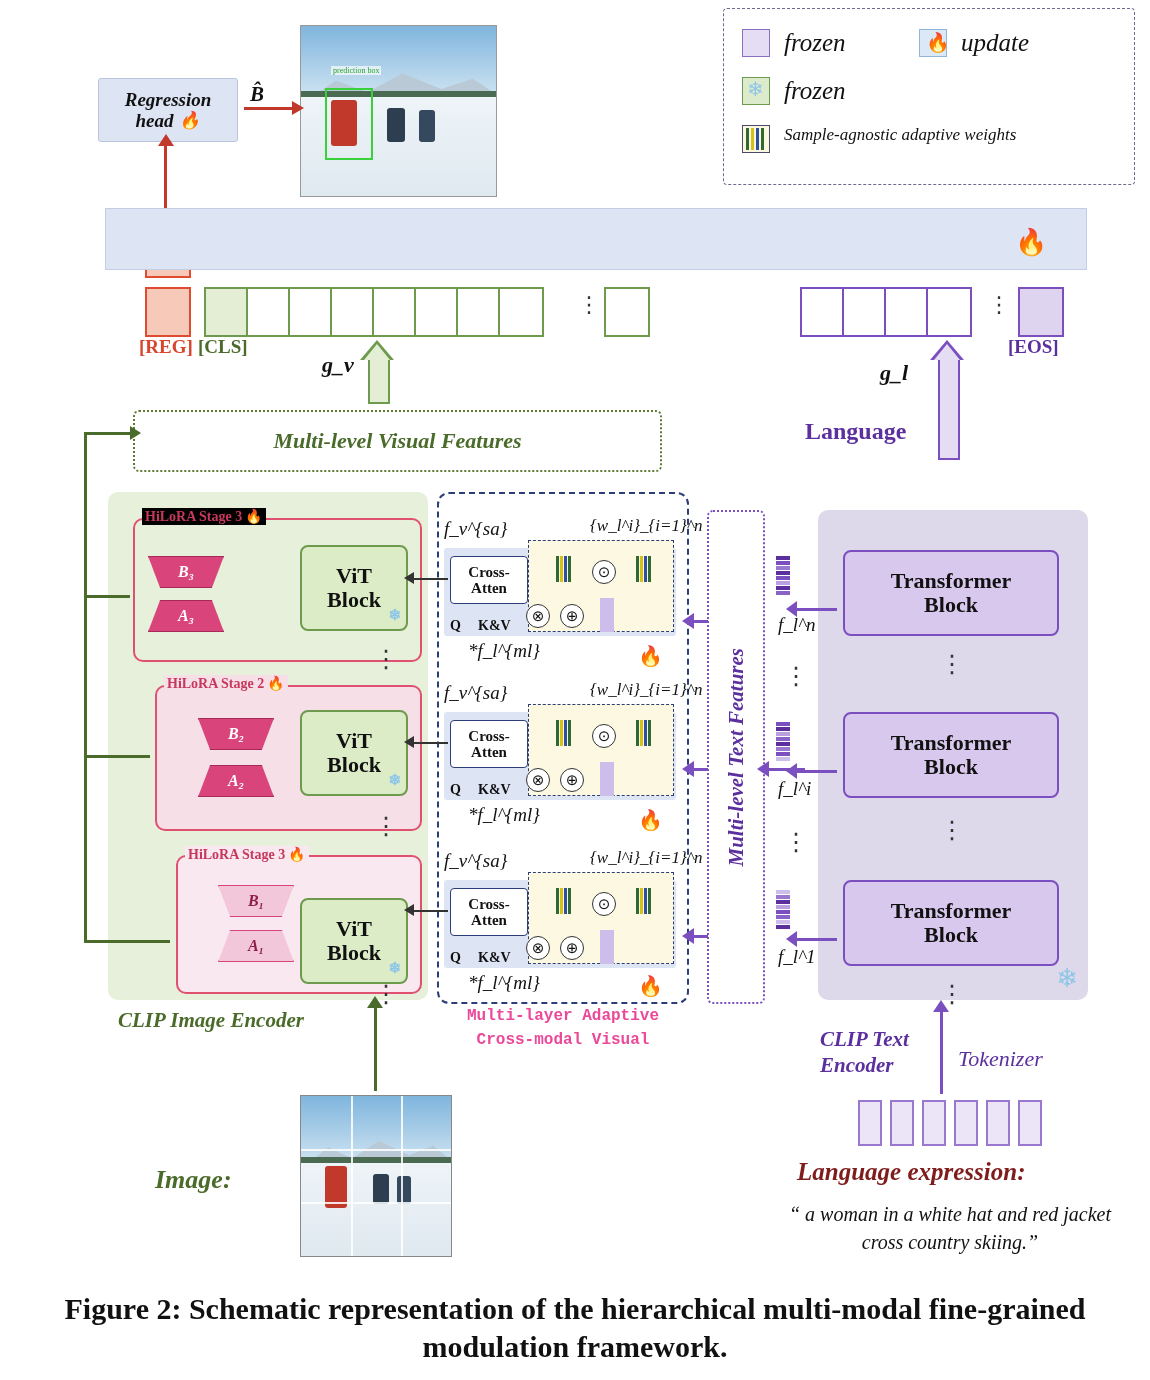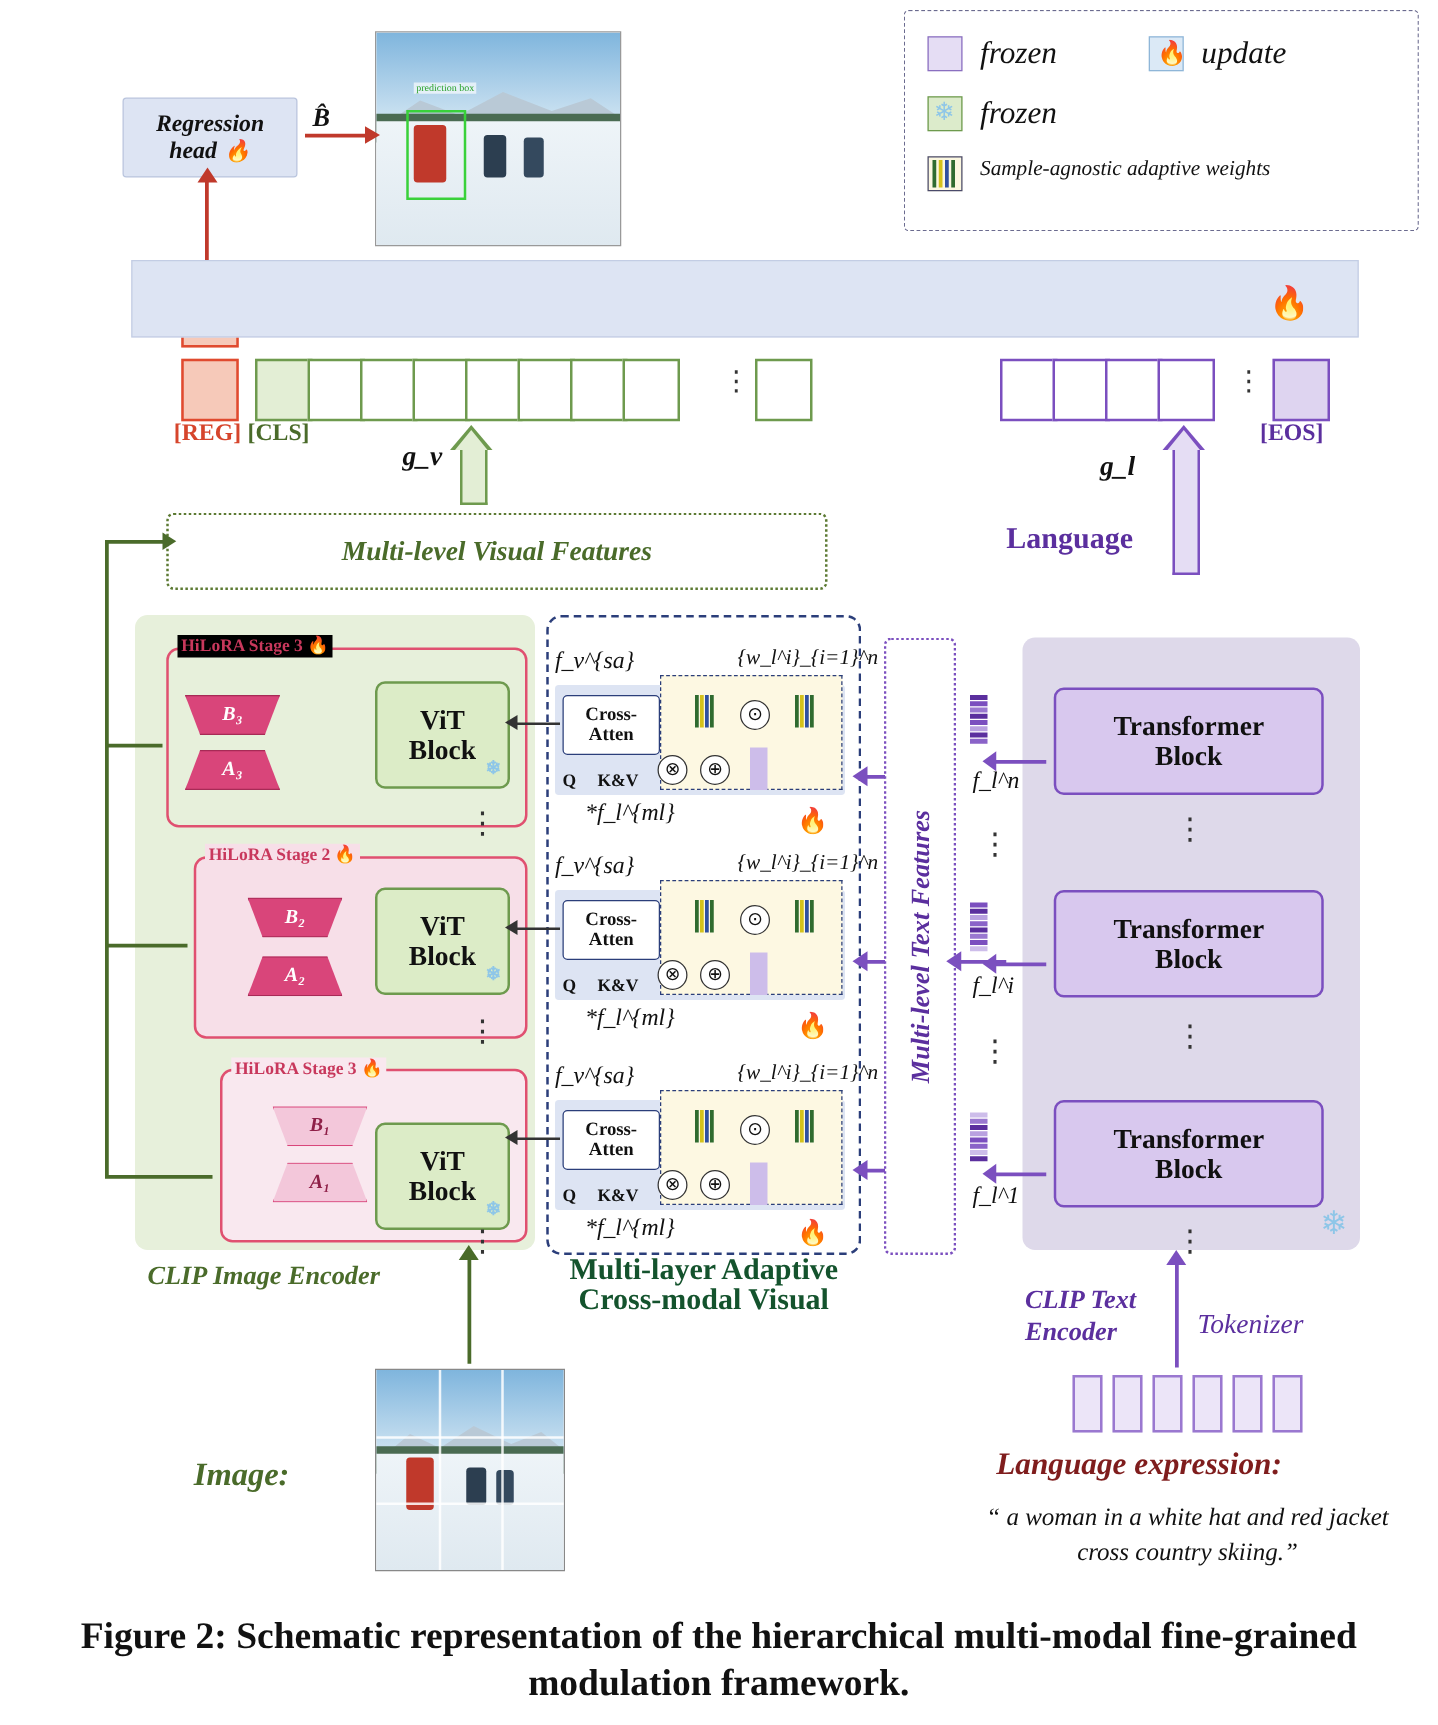--- a/index.html
+++ b/index.html
@@ -425,21 +425,21 @@
 <div class="arrowline purple" style="left:793px;top:938px;width:44px;height:3px;"></div>
 <div class="tri" style="left:786px;top:931px;border-top:8px solid transparent;border-bottom:8px solid transparent;border-right:11px solid #7b4fbf;"></div>
 
 <div class="mathlbl" style="left:778px;top:614px;">f_l^n</div>
 <div class="mathlbl" style="left:778px;top:778px;">f_l^i</div>
 <div class="mathlbl" style="left:778px;top:946px;">f_l^1</div>
 <div class="dots" style="left:784px;top:672px;color:#333;">⋮</div>
 <div class="dots" style="left:784px;top:838px;color:#333;">⋮</div>
 
 <div class="abs" style="left:118px;top:1008px;font-style:italic;font-weight:bold;font-size:21px;color:#4a6b2a;">CLIP Image Encoder</div>
-<div class="abs ctr" style="left:440px;top:1004px;width:246px;flex-direction:column;font-weight:bold;font-size:24px;color:#14532d;line-height:24px;">
+<div class="abs ctr" style="left:440px;top:1004px;width:246px;flex-direction:column;font-weight:bold;font-size:16px;color:#ec4899;line-height:24px;font-family:Liberation Mono, monospace;">
   <div>Multi-layer Adaptive</div>
   <div>Cross-modal Visual</div>
 </div>
 <div class="abs" style="left:820px;top:1026px;font-style:italic;font-weight:bold;font-size:21px;color:#5b2f9e;line-height:26px;">
   <div>CLIP Text</div>
   <div>Encoder</div>
 </div>
 <div class="abs" style="left:958px;top:1046px;font-style:italic;font-size:22px;color:#5b2f9e;">Tokenizer</div>
 
 <div class="imgthumb grid3" style="left:300px;top:1095px;width:150px;height:160px;border:1px solid #888;">

